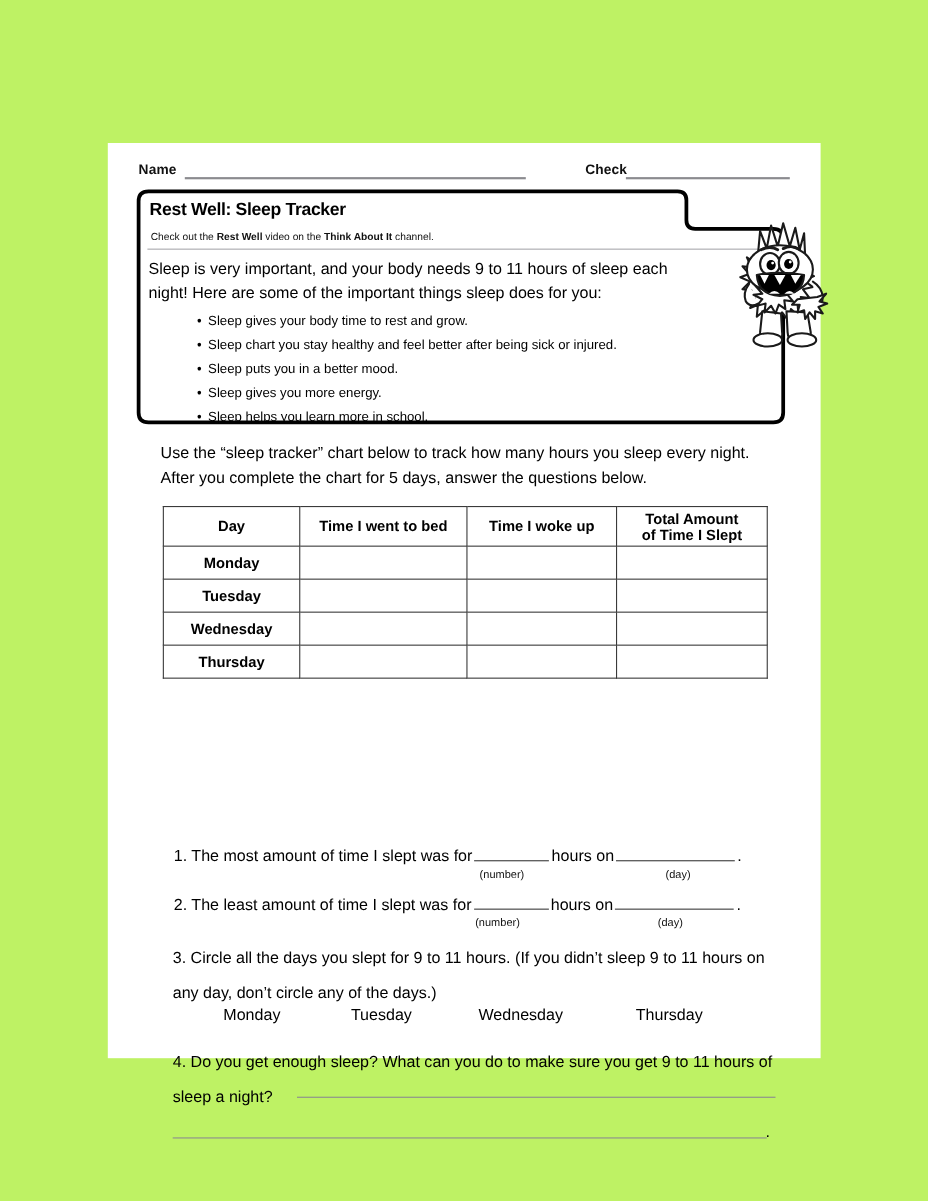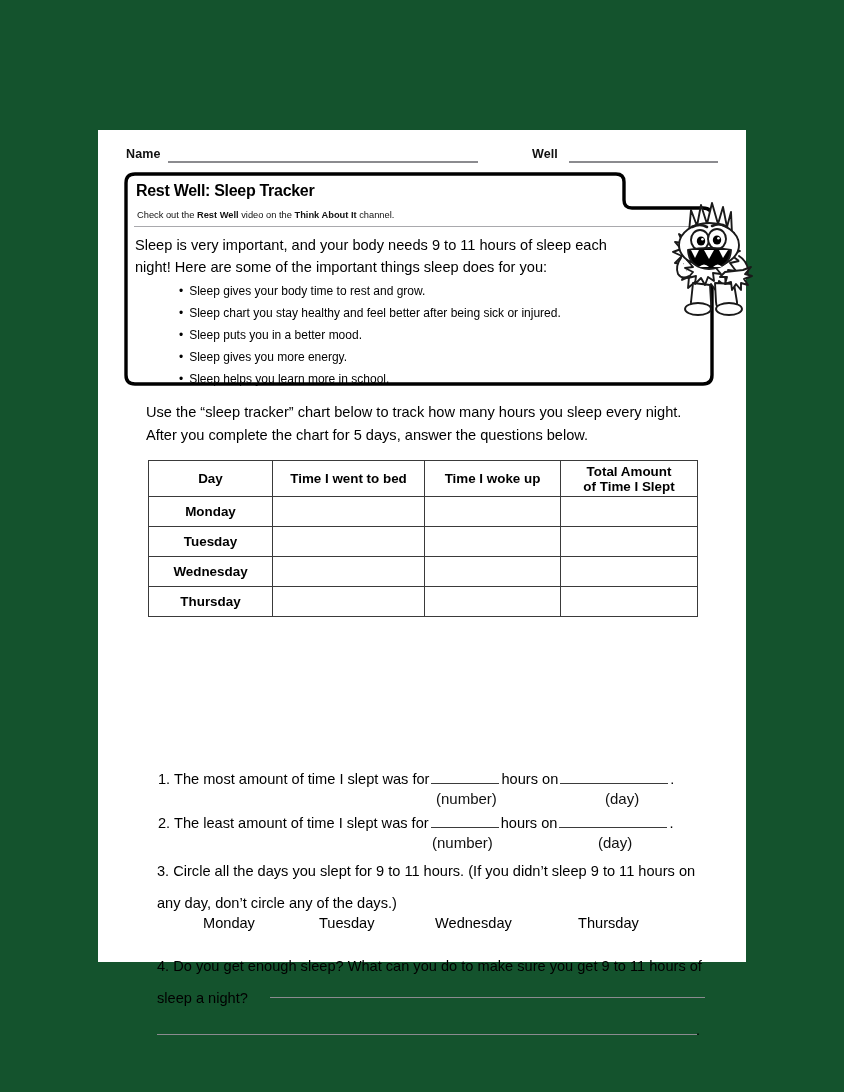--- a/index.html
+++ b/index.html
@@ -7,21 +7,21 @@
   html, body {
     margin: 0; padding: 0;
     background: #000000;
     width: 844px; height: 1092px;
     overflow: hidden;
     font-family: "Liberation Sans", sans-serif;
   }
   #screen {
     position: relative;
     width: 844px; height: 1092px;
-    background: #14532d;
+    background: #bef264;
   }
   #page {
     position: absolute;
     left: 98px; top: 130px;
     width: 648px; height: 832px;
     background: #ffffff;
   }
 
   
   .namerow {
@@ -175,21 +175,21 @@
     display: inline-block;
     border-bottom: 1.4px solid #3b3b3b;
     vertical-align: baseline;
     margin: 0 2px;
   }
   .b-number { width: 68px; }
   .b-day    { width: 108px; }
   .sublabels {
     position: relative;
     height: 14px;
-    font-size: 15px;
+    font-size: 10px;
     color: #111;
   }
   .sublabels span { position: absolute; top: -1px; }
 
   #q1 { left: 60px; top: 638px; }
   #q1 .sublabels .s-num { left: 278px; }
   #q1 .sublabels .s-day { left: 447px; }
 
   #q2 { left: 60px; top: 682px; }
   #q2 .sublabels .s-num { left: 274px; }
@@ -244,21 +244,21 @@
 </style>
 </head>
 <body>
 
 <div id="screen">
   <div id="page">
 
     <div class="namerow">
       <div class="field-label" id="name-label">Name</div>
       <div class="field-rule" id="name-rule"></div>
-      <div class="field-label" id="date-label">Well</div>
+      <div class="field-label" id="date-label">Check</div>
       <div class="field-rule" id="date-rule"></div>
     </div>
 
     <div id="callout">
       <svg id="callout-svg" viewBox="0 0 601 215">
         <path d="M 12 2
                  L 493 2
                  Q 501 2 501 10
                  L 501 28
                  Q 501 36 509 36

